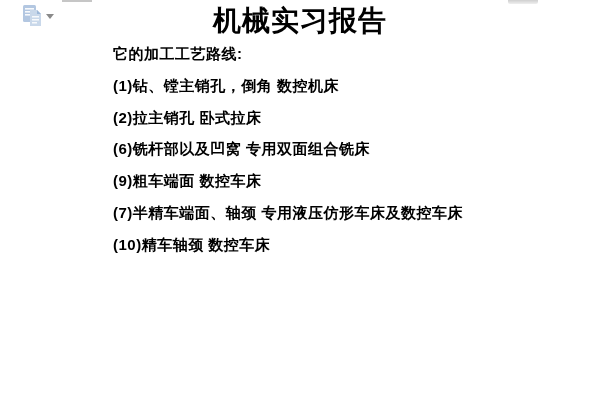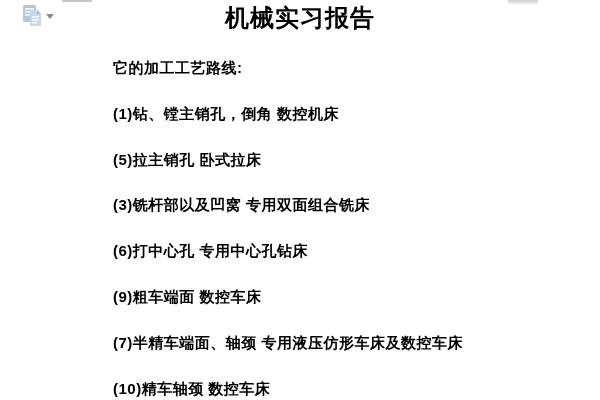--- a/index.html
+++ b/index.html
@@ -29,31 +29,30 @@
   .paste-icon{width:20px;height:23px;display:block;}
   .drop-arrow{
     width:0;height:0;margin-top:2px;
     border-left:4px solid transparent;border-right:4px solid transparent;
     border-top:5px solid #8a8a8a;
   }
 
   
   .doc-title{
     position:absolute;left:0;top:2px;width:600px;margin:0;
-    text-align:center;font-size:24px;font-weight:700;color:#000;
+    text-align:center;font-size:28px;font-weight:700;color:#000;
     letter-spacing:1px;
   }
   .doc-body{
     position:absolute;left:113px;top:38px;width:470px;
     font-size:15px;font-weight:700;color:#000;
   }
   .line{
     height:31.8px;line-height:31.8px;white-space:nowrap;
     letter-spacing:0.5px;
-    margin-top:14px;
   }
 </style>
 </head>
 <body>
 
 <div class="page">
 
   <div class="frag-left"></div>
   <div class="frag-right"></div>
 
@@ -73,22 +72,21 @@
     </svg>
     <span class="drop-arrow"></span>
   </div>
 
   <h1 class="doc-title">机械实习报告</h1>
 
   <div class="doc-body">
     <div class="line">它的加工工艺路线:</div>
     <div>
         <div class="line">(1)钻、镗主销孔，倒角 数控机床</div>
-        <div class="line">(5)拉主销孔 卧式拉床</div>
-        <div class="line">(3)铣杆部以及凹窝 专用双面组合铣床</div>
-        <div class="line">(6)打中心孔 专用中心孔钻床</div>
+        <div class="line">(2)拉主销孔 卧式拉床</div>
+        <div class="line">(6)铣杆部以及凹窝 专用双面组合铣床</div>
         <div class="line">(9)粗车端面 数控车床</div>
         <div class="line">(7)半精车端面、轴颈 专用液压仿形车床及数控车床</div>
         <div class="line">(10)精车轴颈 数控车床</div>
       </div>
   </div>
 
 </div>
 
 </body></html>

